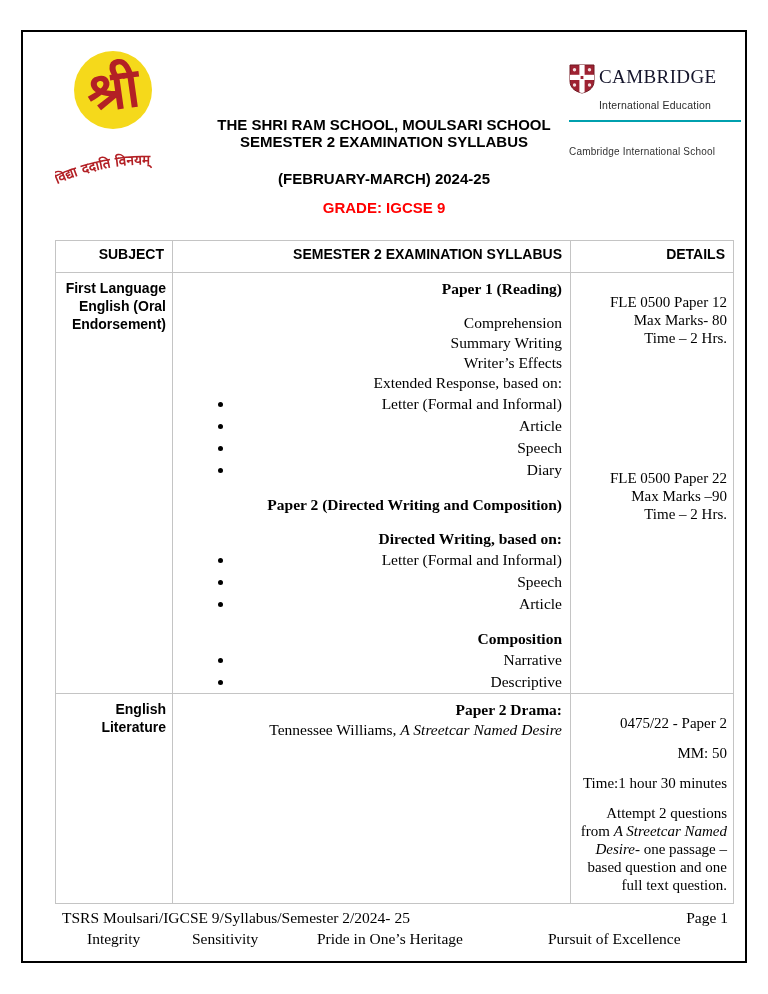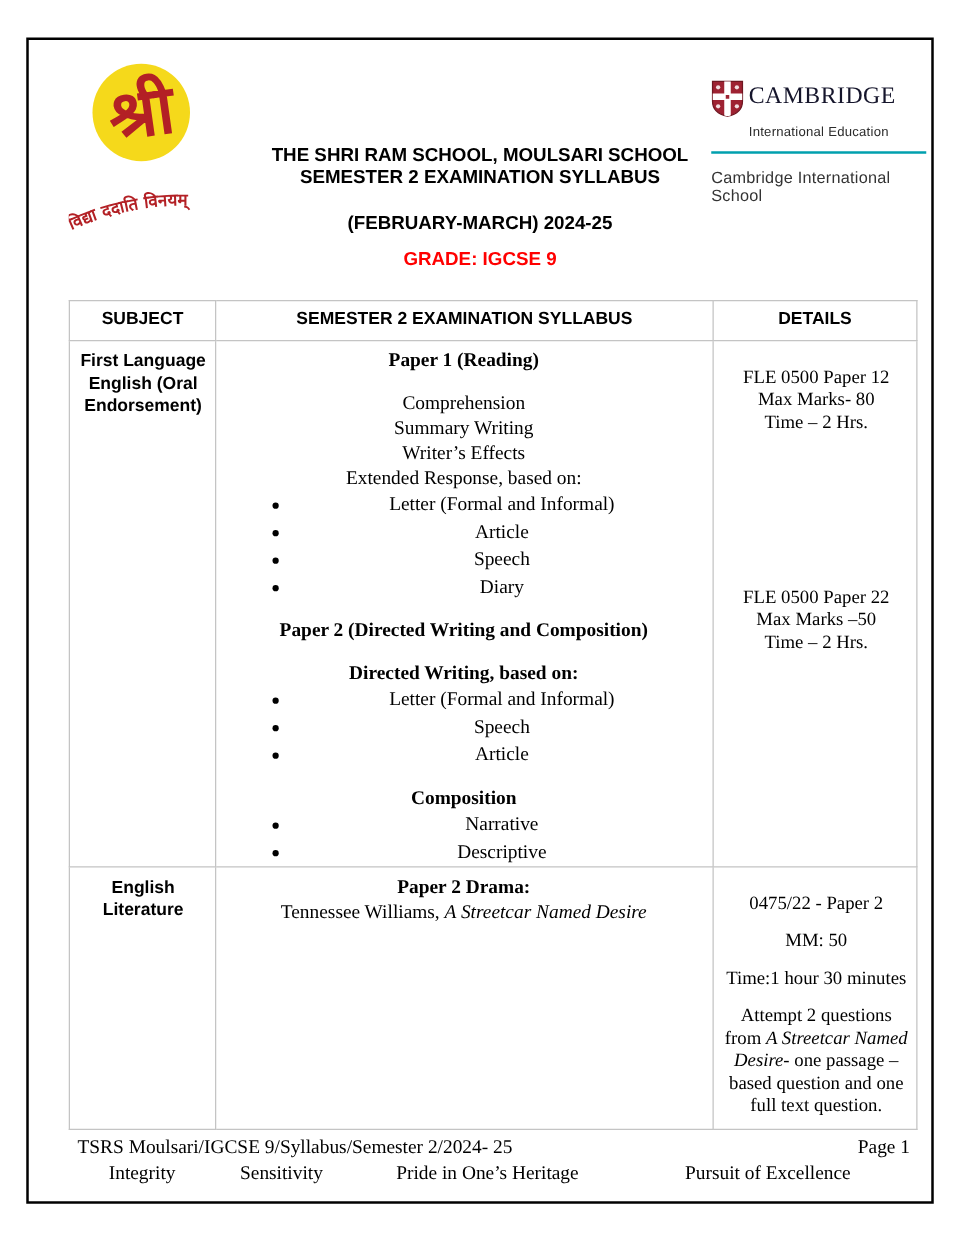--- a/index.html
+++ b/index.html
@@ -9,33 +9,33 @@
   
   .school-logo{position:absolute;left:32px;top:12px;width:132px;height:152px;}
 
   
   .cambridge{position:absolute;top:32px;right:4px;width:172px;}
   .cam-row{display:flex;align-items:flex-start;}
   .cam-shield{flex:0 0 auto;margin-right:4px;}
   .cam-name{font-family:"Liberation Serif",serif;font-size:19px;letter-spacing:.4px;color:#15152b;line-height:22px;margin-top:2px;}
   .cam-sub{font-size:10.5px;color:#2b2b2b;margin:1px 0 0 30px;letter-spacing:.2px;}
   .cam-rule{height:2px;background:var(--cambridge-teal,#00A0AE);margin-top:9px;}
-  .cam-school{font-size:13px;color:#333;margin-top:11px;letter-spacing:.2px;}
+  .cam-school{font-size:10px;color:#333;margin-top:24px;letter-spacing:.2px;}
 
   
   .titles{position:absolute;left:0;right:0;top:84px;text-align:center;}
   .title-main{font-size:15px;font-weight:bold;line-height:17px;}
   .date-line{font-size:15px;font-weight:bold;margin-top:20px;}
   .grade-line{font-size:15px;font-weight:bold;margin-top:12px;color:var(--grade-red,#FF0000);
       text-decoration-thickness:2px;text-underline-offset:3px;}
 
   
   table.syllabus{position:absolute;left:32px;top:208px;width:678px;border-collapse:collapse;table-layout:fixed;}
   table.syllabus col.c1{width:117px;} table.syllabus col.c2{width:398px;} table.syllabus col.c3{width:163px;}
-  table.syllabus th,table.syllabus td{border:1px solid var(--table-border,#C4C4C4);vertical-align:top;text-align:center;overflow:hidden;}
+  table.syllabus th,table.syllabus td{border:1px solid var(--table-border,#C4C4C4);vertical-align:top;text-align:right;overflow:hidden;}
   table.syllabus th{font-size:14px;font-weight:bold;padding:5px 8px;height:32px;box-sizing:border-box;font-family:"Liberation Sans",sans-serif;}
   tbody tr:nth-child(1){height:347px;}
   tbody tr:nth-child(2){height:210px;}
   td.subject-cell{font-weight:bold;font-size:14px;line-height:18px;padding:6px 6px 0 7px;font-family:"Liberation Sans",sans-serif;}
   td.syllabus-cell{font-family:"Liberation Serif",serif;font-size:15.5px;padding:6px 8px 0 7px;}
   td.details-cell{font-family:"Liberation Serif",serif;font-size:15px;line-height:18px;padding:20px 6px 0 8px;}
   .blk{line-height:20px;}
   .details-cell .blk{line-height:18px;}
   .blk-heading{font-weight:bold;}
   .blk-spacer{height:14px;}
@@ -142,21 +142,21 @@
             <div class="blk blk-heading">Composition</div>
             <div class="blk blk-bullet"><span class="dot"></span><span>Narrative</span></div>
             <div class="blk blk-bullet"><span class="dot"></span><span>Descriptive</span></div>
           </td>
           <td class="details-cell">
             <div class="blk blk-text">FLE 0500 Paper 12</div>
             <div class="blk blk-text">Max Marks- 80</div>
             <div class="blk blk-text">Time – 2 Hrs.</div>
             <div class="blk blk-gap"></div>
             <div class="blk blk-text">FLE 0500 Paper 22</div>
-            <div class="blk blk-text">Max Marks –50</div>
+            <div class="blk blk-text">Max Marks –90</div>
             <div class="blk blk-text">Time – 2 Hrs.</div>
           </td>
         </tr>
         <tr>
           <td class="subject-cell">English Literature</td>
           <td class="syllabus-cell">
             <div class="blk blk-heading">Paper 2 Drama:</div>
             <div class="blk blk-rich"><span>Tennessee Williams, </span><i>A Streetcar Named Desire</i></div>
           </td>
           <td class="details-cell">

